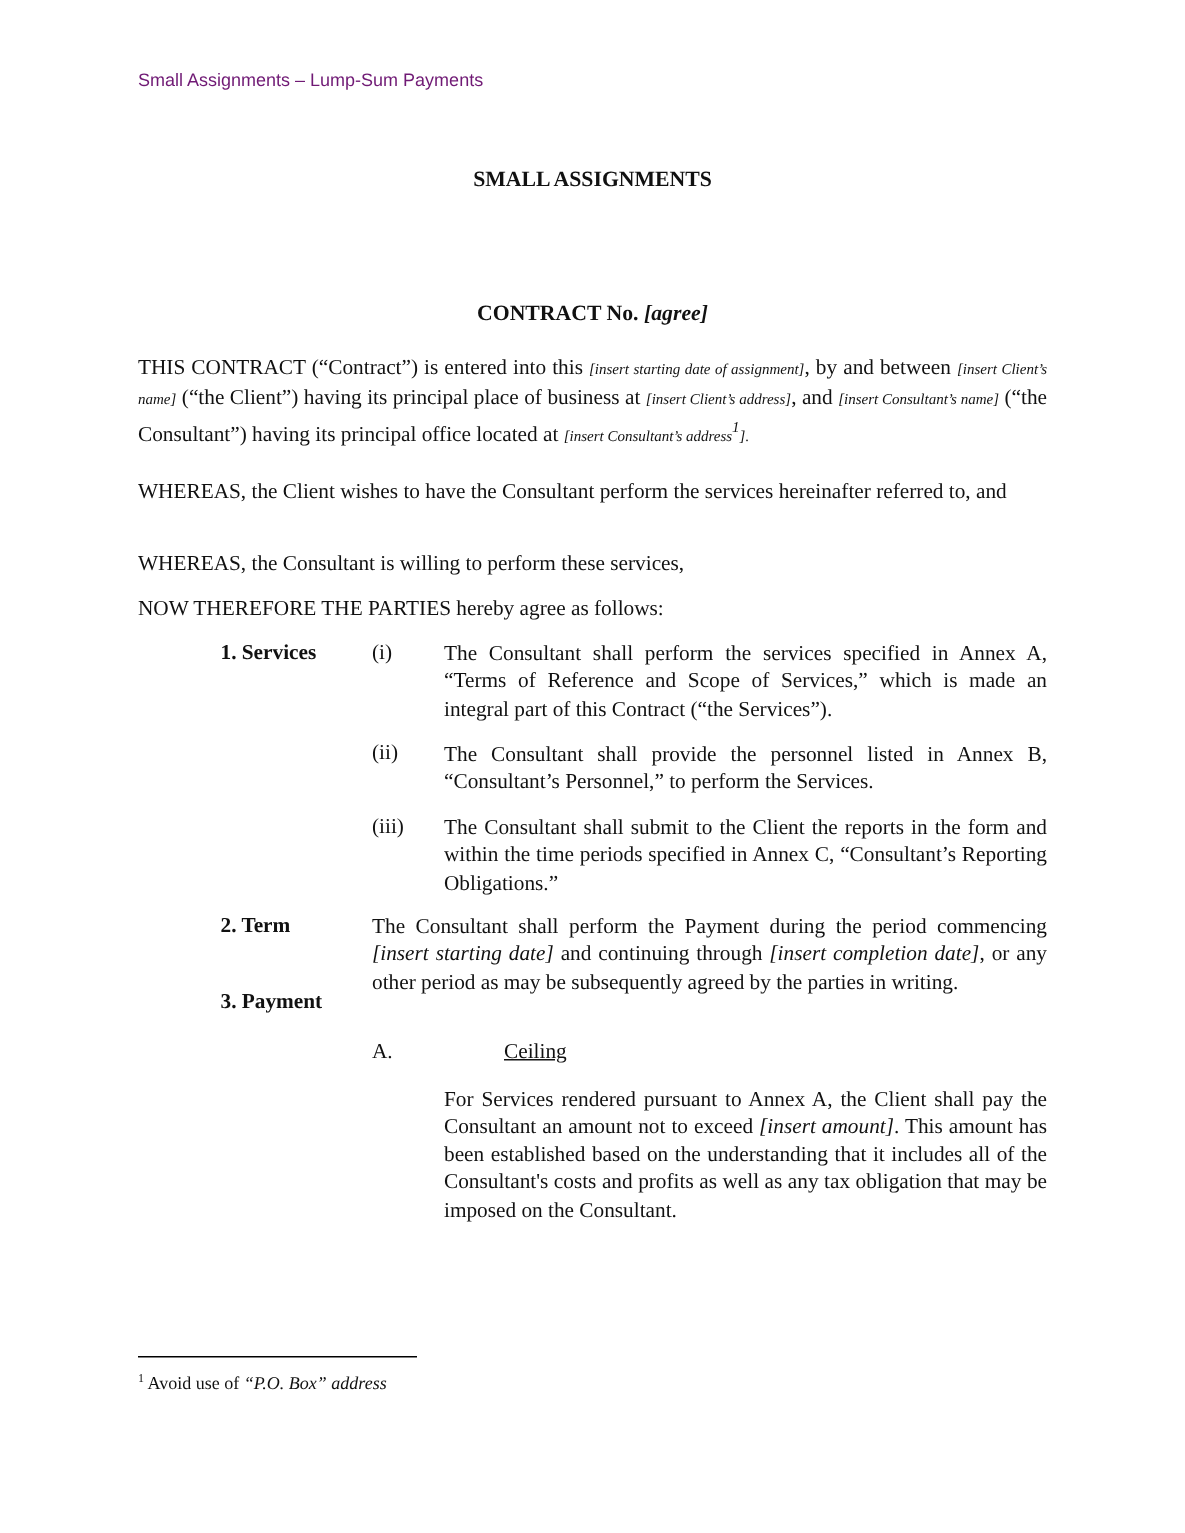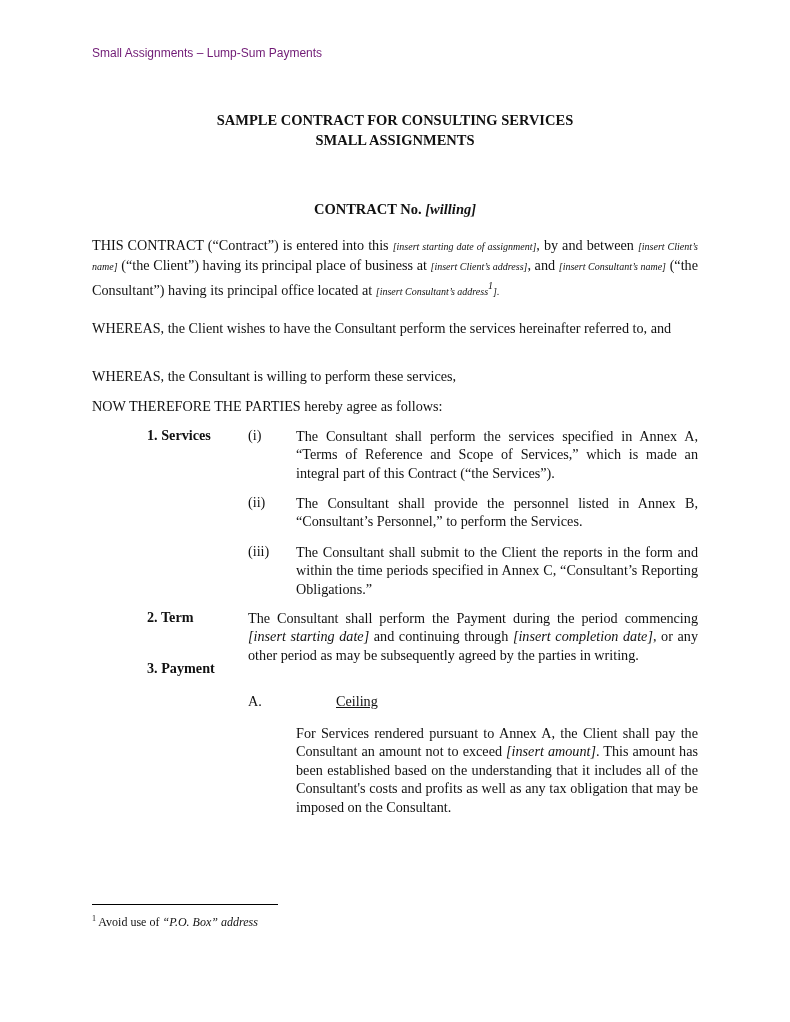--- a/index.html
+++ b/index.html
@@ -18,25 +18,24 @@
   .fnline { position:absolute; left:92px; top:904px; width:186px; border-top:1px solid #000; }
   .fn { position:absolute; left:92px; top:914px; font-size:12px; }
   sup { font-size:8px; }
 </style>
 </head>
 <body>
 
 <div class="hdr">Small Assignments – Lump-Sum Payments</div>
 
 <div class="titles">
-  <div>SAMPLE CONTRACT FOR CONSULTING SERVICES</div>
   <div>SMALL ASSIGNMENTS</div>
 </div>
 
-<div class="cno"><span>CONTRACT No. </span><i>[willing]</i></div>
+<div class="cno"><span>CONTRACT No. </span><i>[agree]</i></div>
 
 <div class="p" style="top:236px">
   <span>THIS CONTRACT (“Contract”) is entered into this </span><span class="ins">[insert starting date of assignment]</span><span>, by and between </span><span class="ins">[insert Client’s name]</span><span> (“the Client”) having its principal place of business at </span><span class="ins">[insert Client’s address]</span><span>, and </span><span class="ins">[insert Consultant’s name]</span><span> (“the Consultant”) having its principal office located at </span><span class="ins">[insert Consultant’s address</span><sup class="ins">1</sup><span class="ins">].</span>
 </div>
 
 <div class="p" style="top:319px">WHEREAS, the Client wishes to have the Consultant perform the services hereinafter referred to, and</div>
 <div class="p" style="top:367px">WHEREAS, the Consultant is willing to perform these services,</div>
 <div class="p" style="top:397px">NOW THEREFORE THE PARTIES hereby agree as follows:</div>
 
 <div class="sec" style="top:427px">1.   Services</div>

